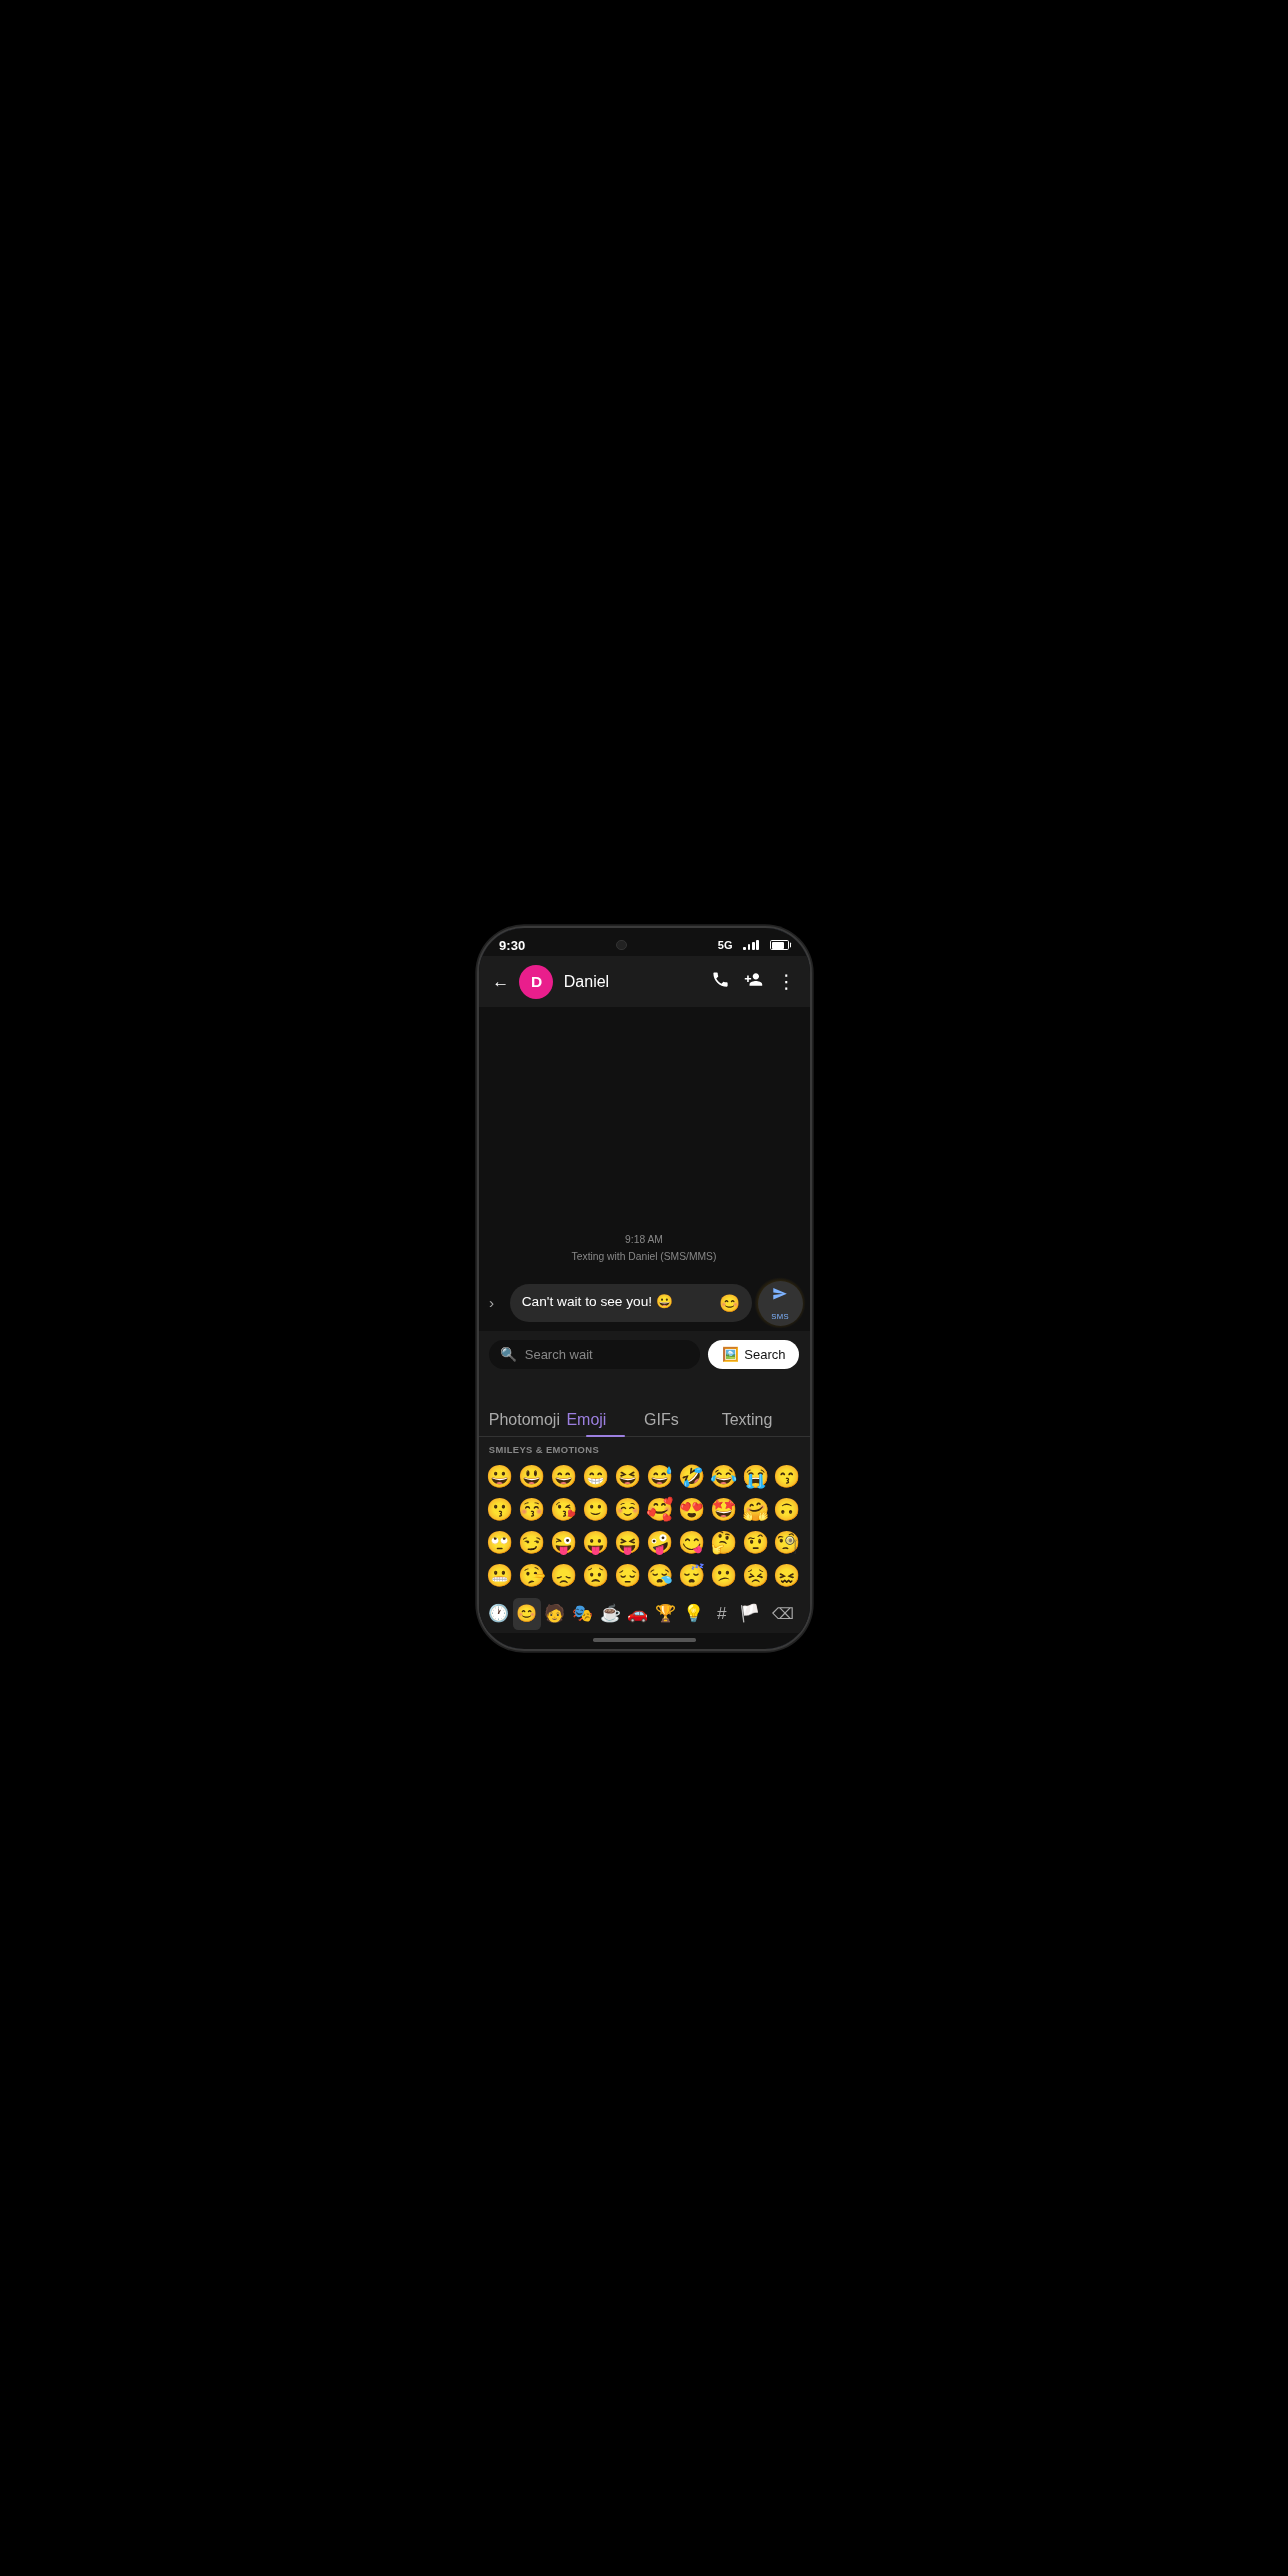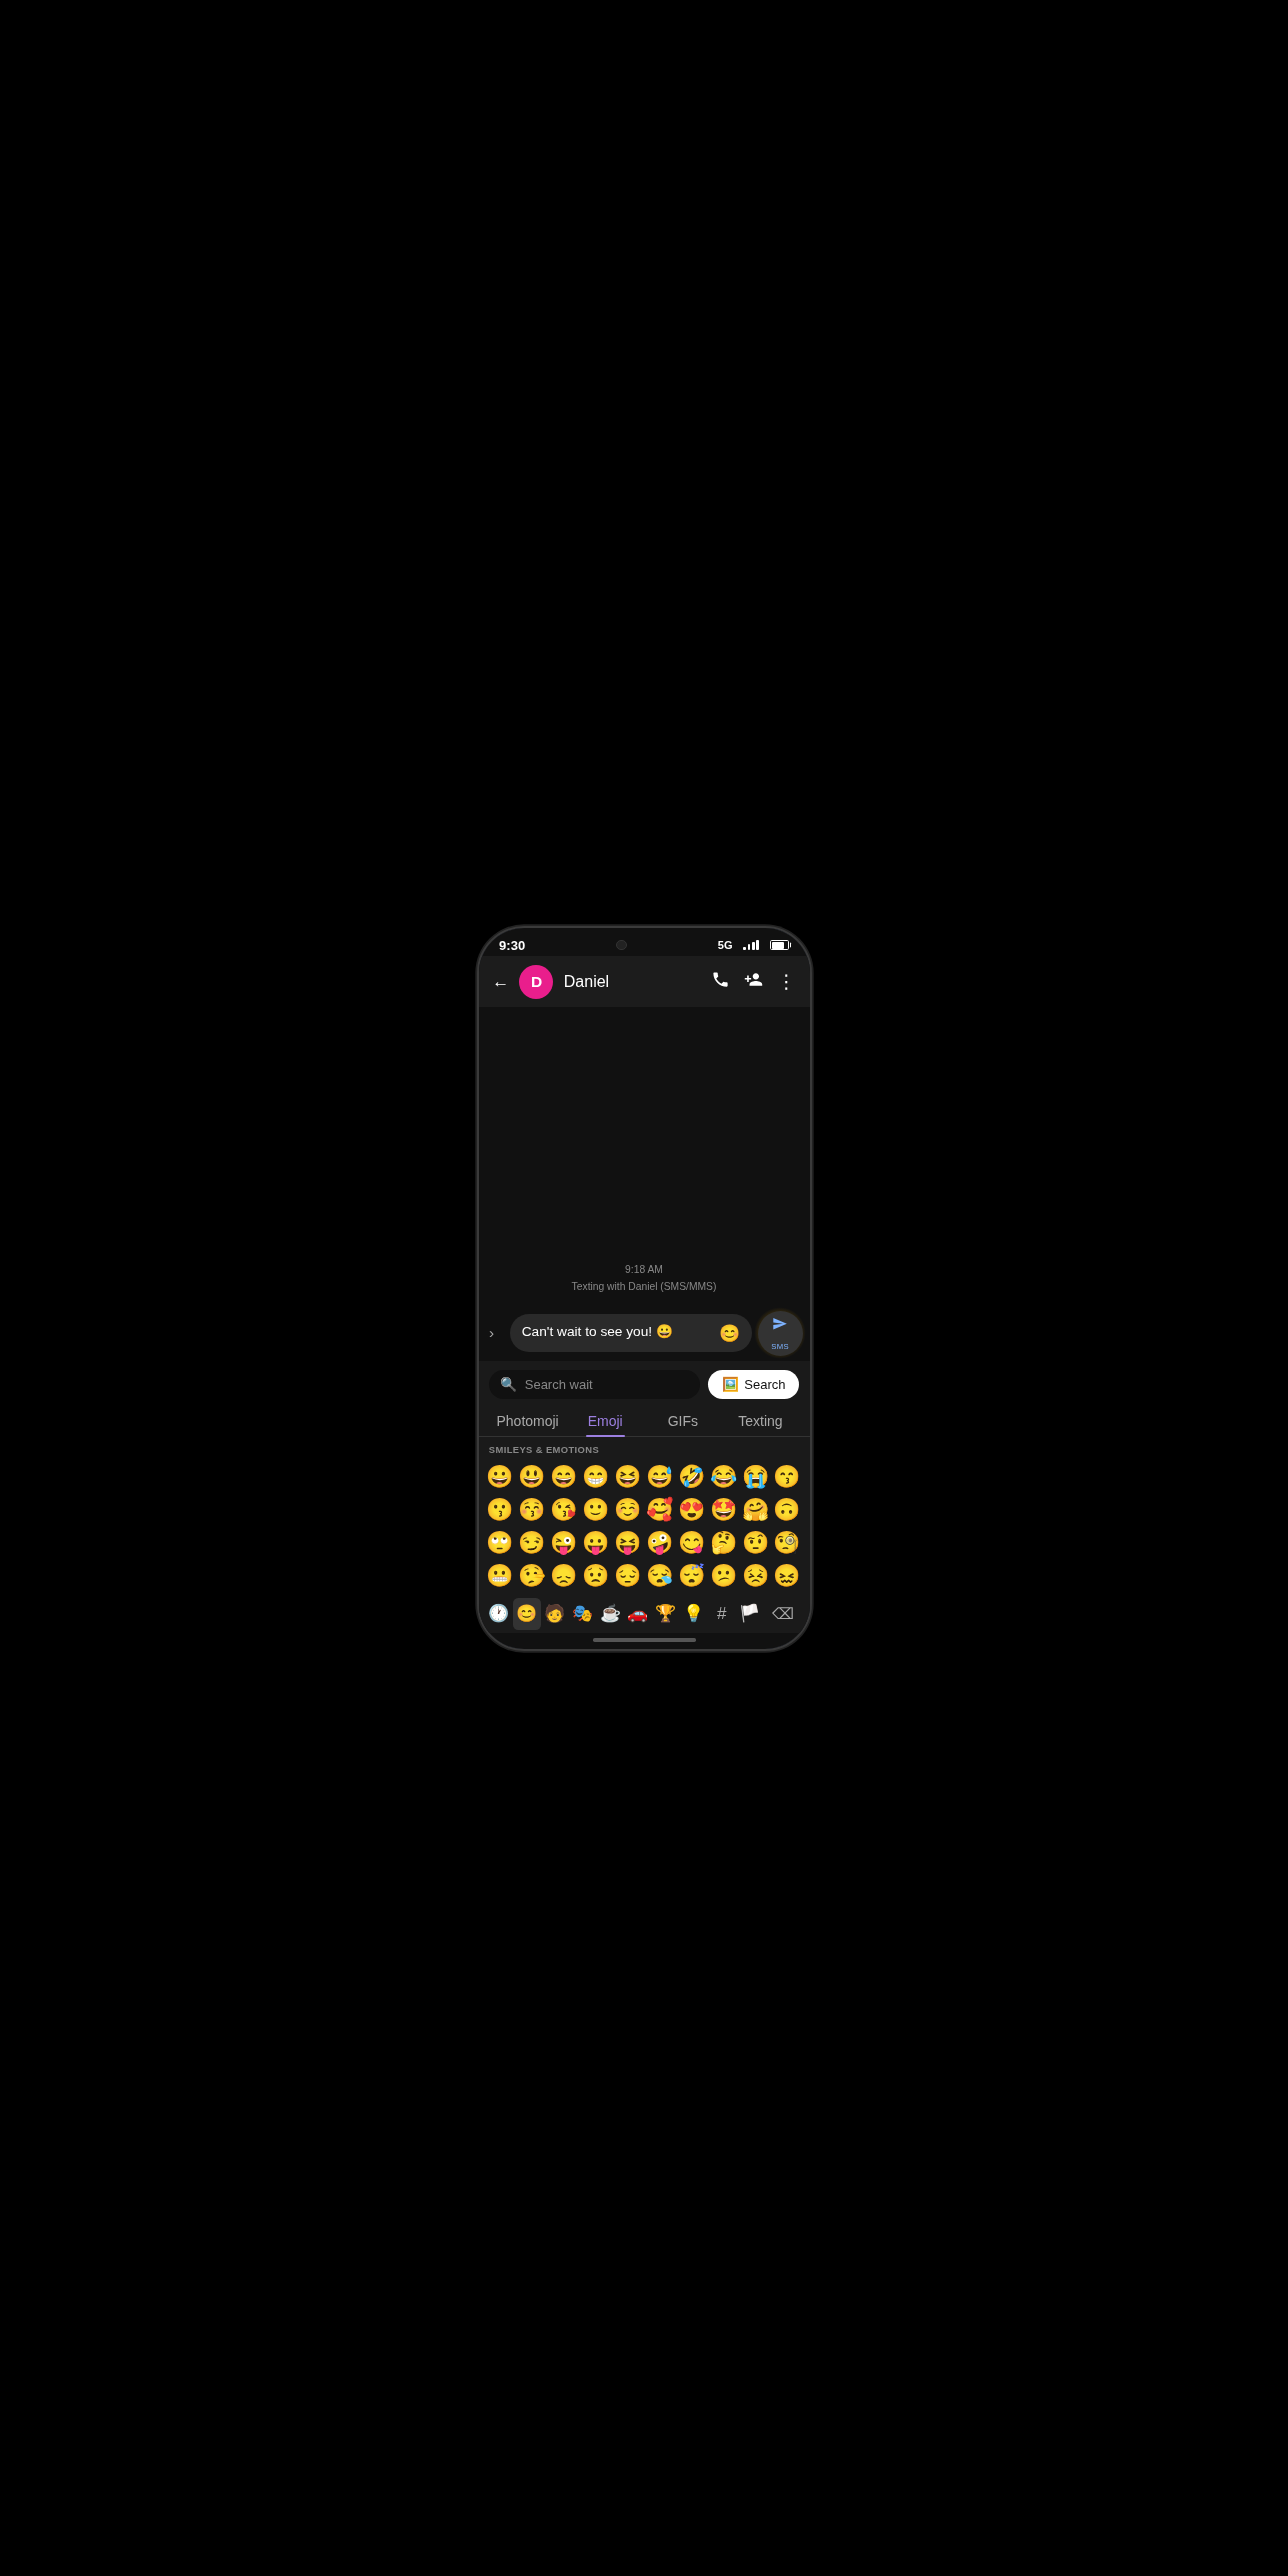--- a/index.html
+++ b/index.html
@@ -271,26 +271,26 @@
       font-size: 13.7px;
     }
     .emoji-tabs {
       display: flex;
       padding: 0 10.3px;
       gap: 0;
       border-bottom: 0.9px solid #333;
     }
     .emoji-tab {
       flex: 1;
-      text-align: center;
       padding: 6.9px 0;
-      font-size: 14px;
+      font-size: 16px;
       color: #aaa;
       cursor: pointer;
       position: relative;
+      margin-top: 28px;
     }
     .emoji-tab.active {
       color: #9c7fe0;
     }
     .emoji-tab.active::after {
       content: '';
       position: absolute;
       bottom: -0.9px;
       left: 25%;
       right: 25%;

